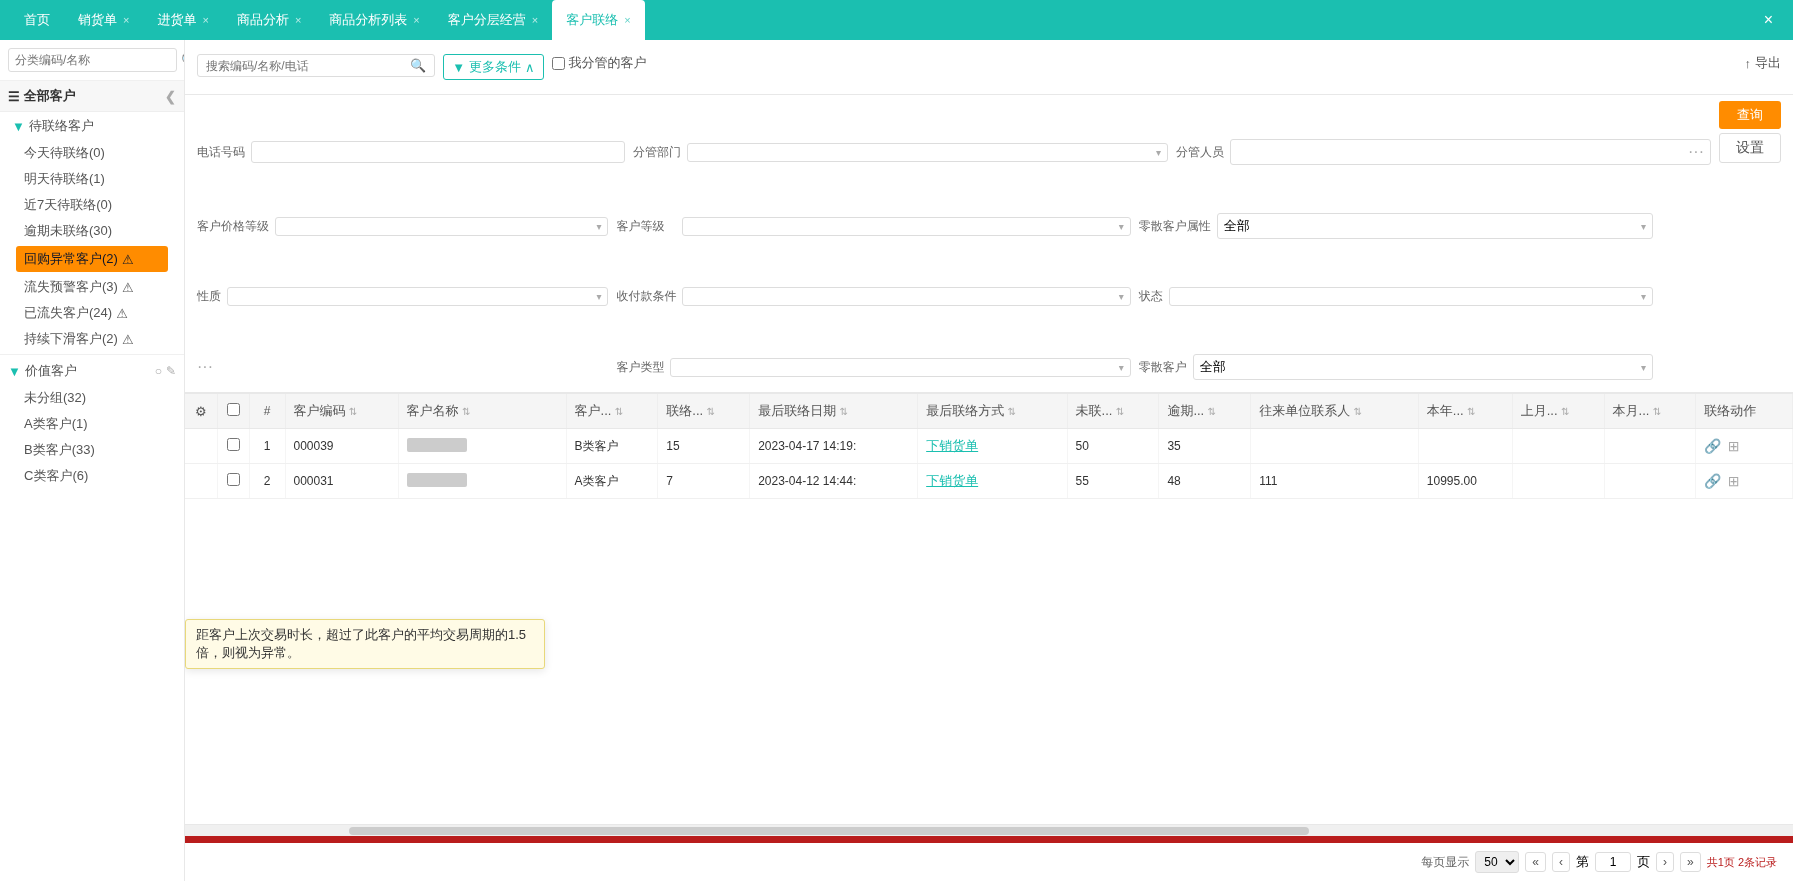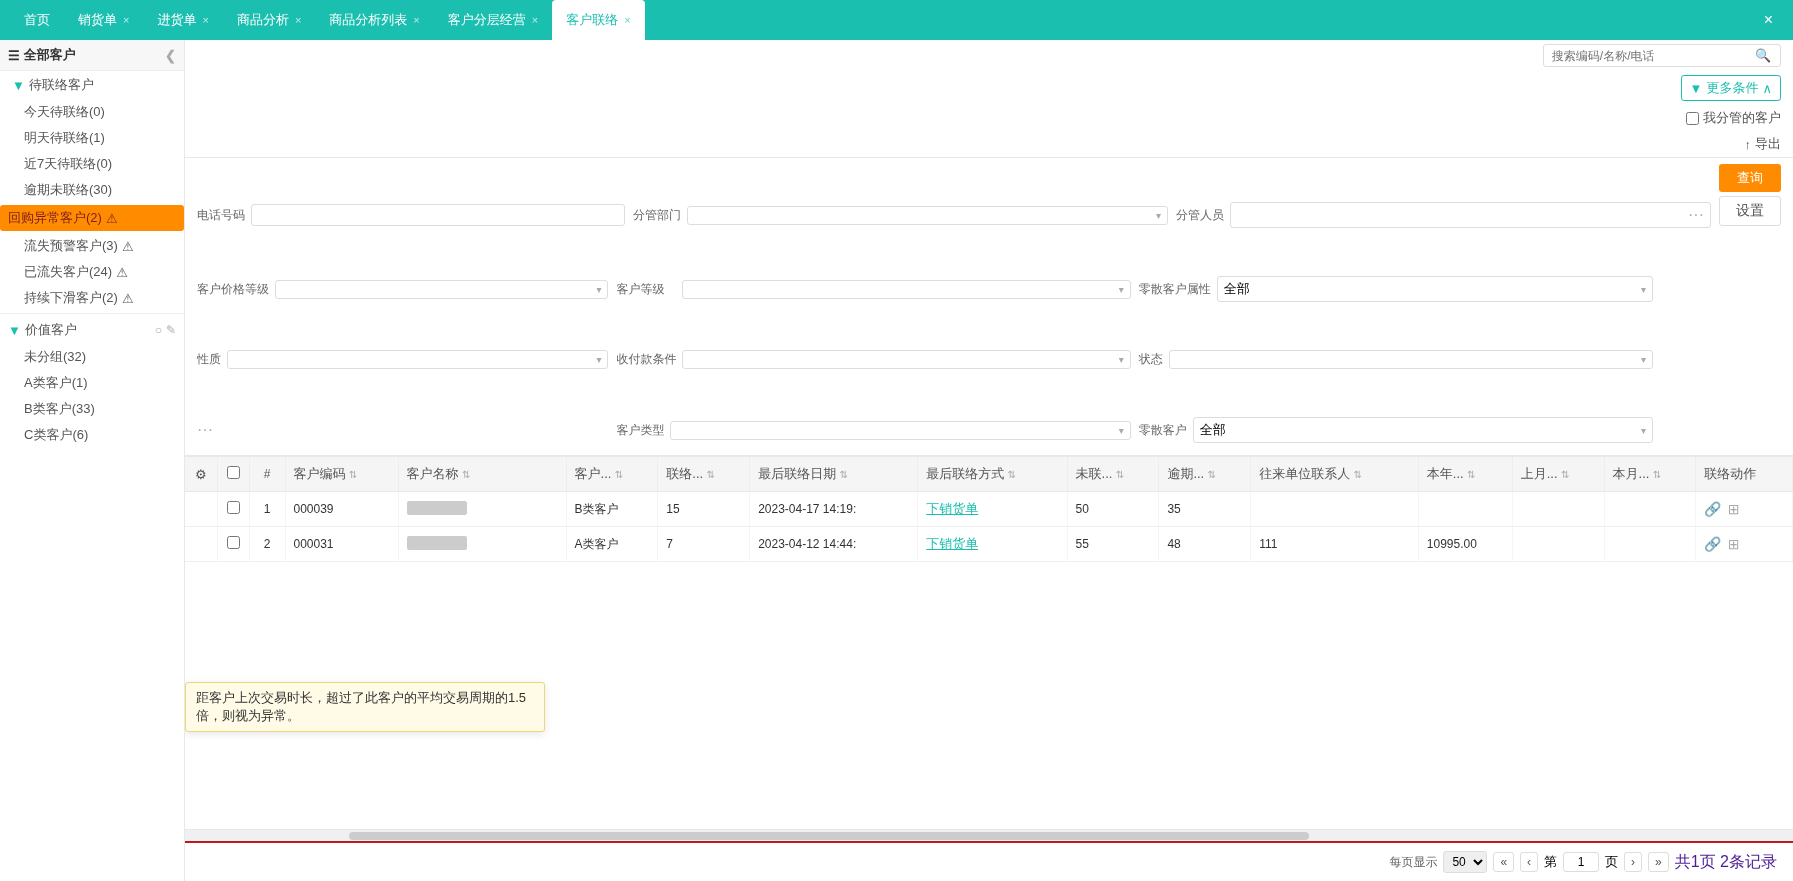--- a/index.html
+++ b/index.html
@@ -53,36 +53,35 @@
     .sidebar-group-title {
       display: flex; align-items: center; padding: 5px 8px 5px 12px;
       color: #555; font-size: 12px; cursor: pointer;
     }
     .sidebar-group-title .arrow { margin-right: 4px; color: #1bbfb0; }
     .sidebar-item {
       padding: 4px 8px 4px 24px; color: #555; font-size: 12px;
       cursor: pointer; display: flex; align-items: center;
     }
     .sidebar-item.highlight {
-      background: #ff8c00; color: #7f1d1d; border-radius: 3px; margin: 2px 0;
+      background: #ff8c00; color: #0f172a; border-radius: 3px; margin: 2px 16px;
       padding: 4px 8px;
     }
     .sidebar-divider { border: none; border-top: 1px solid #f0f0f0; margin: 2px 0; }
 
     
     .content-area {
       flex: 1; display: flex; flex-direction: column; overflow: hidden;
     }
 
     
     .filter-bar {
       background: #fff; border-bottom: 1px solid #e8e8e8;
-      padding: 4px 12px; display: flex; align-items: flex-end; gap: 8px;
+      padding: 14px 12px; display: flex; align-items: flex-start; gap: 8px;
       flex-wrap: wrap;
-      flex-direction: column;
     }
     .search-input-wrap {
       display: flex; align-items: center; border: 1px solid #ddd;
       border-radius: 3px; padding: 3px 8px; background: #fff;
     }
     .search-input-wrap input {
       border: none; outline: none; font-size: 12px; width: 180px;
     }
     .search-input-wrap .s-icon { color: #aaa; margin-left: 4px; font-size: 13px; }
     .more-filter-btn {
@@ -148,37 +147,37 @@
     .link-text { color: #1bbfb0; text-decoration: underline; cursor: pointer; }
     .action-icons { display: flex; gap: 6px; }
     .action-icon { color: #aaa; cursor: pointer; font-size: 14px; }
     .col-settings { width: 32px; text-align: center; }
     .col-check { width: 32px; text-align: center; }
     .col-num { width: 36px; text-align: center; }
 
     
     .pagination-bar {
       display: flex; align-items: center; justify-content: flex-end;
-      padding: 8px 16px; background: #fff; border-top: 2px solid #b91c1c;
+      padding: 8px 16px; background: #fff; border-top: 7px solid #b91c1c;
       gap: 6px;
     }
     .pagination-bar .per-page-label { color: #666; font-size: 12px; }
     .per-page-select {
       border: 1px solid #ddd; border-radius: 3px; padding: 2px 4px;
       font-size: 12px;
     }
     .page-nav-btn {
       border: 1px solid #ddd; border-radius: 3px; padding: 2px 6px;
       cursor: pointer; background: #fff; font-size: 12px; color: #555;
     }
     .page-input {
       border: 1px solid #ddd; border-radius: 3px; padding: 2px 4px;
       font-size: 12px; width: 36px; text-align: center;
     }
-    .total-label { color: #4c1d95; font-size: 16px; }
+    .total-label { color: #b91c1c; font-size: 11px; }
 
     
     .scroll-track {
       height: 12px; background: #f0f0f0; border-top: 1px solid #e8e8e8;
       display: flex; align-items: center; padding: 0 4px;
     }
     .scroll-thumb {
       height: 8px; background: #ccc; border-radius: 4px; width: 60%;
       margin-left: 10%;
     }
@@ -240,20 +239,24 @@
     <span>客户联络</span>
     <span class="close-icon">×</span>
   </div>
   <div class="nav-close-all">×</div>
 </div>
 
 <div class="main-layout">
 
   <div class="sidebar">
 
+    <div class="sidebar-search">
+      <input type="text" placeholder="分类编码/名称" style="">
+      <span class="search-btn">🔍</span>
+    </div>
 
     <div class="sidebar-section-header">
       <span style="margin-right:4px;">☰</span>
       <span>全部客户</span>
       <span class="collapse-icon">❮</span>
     </div>
 
     <div class="sidebar-scroll-area">
 
       <div class="sidebar-group-title">

